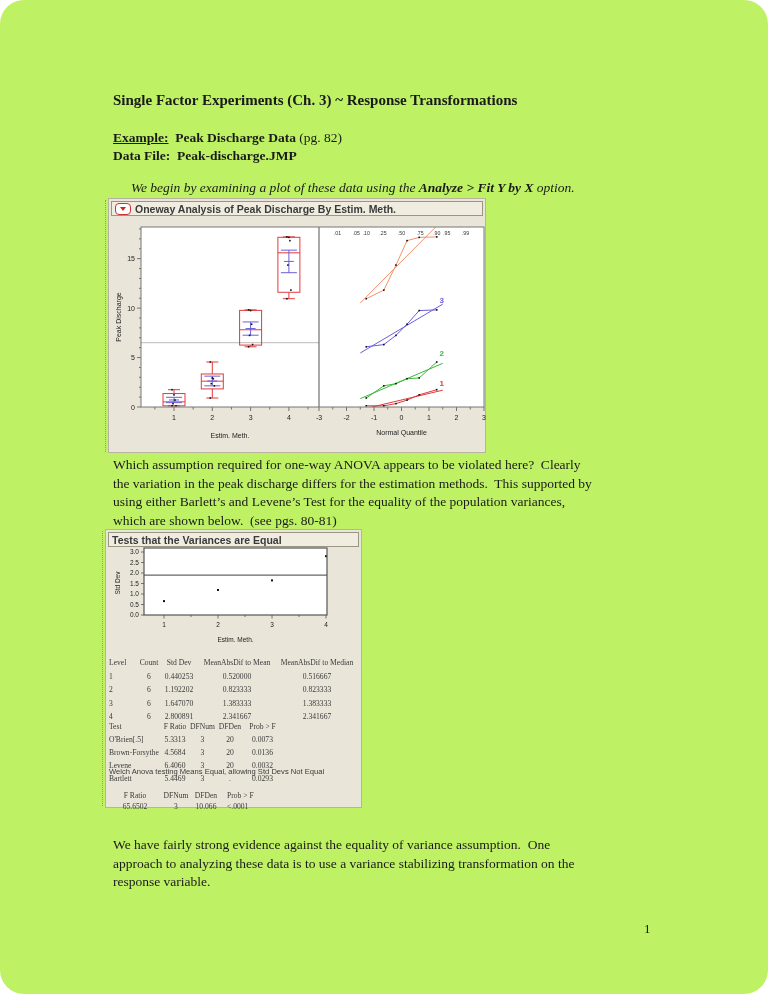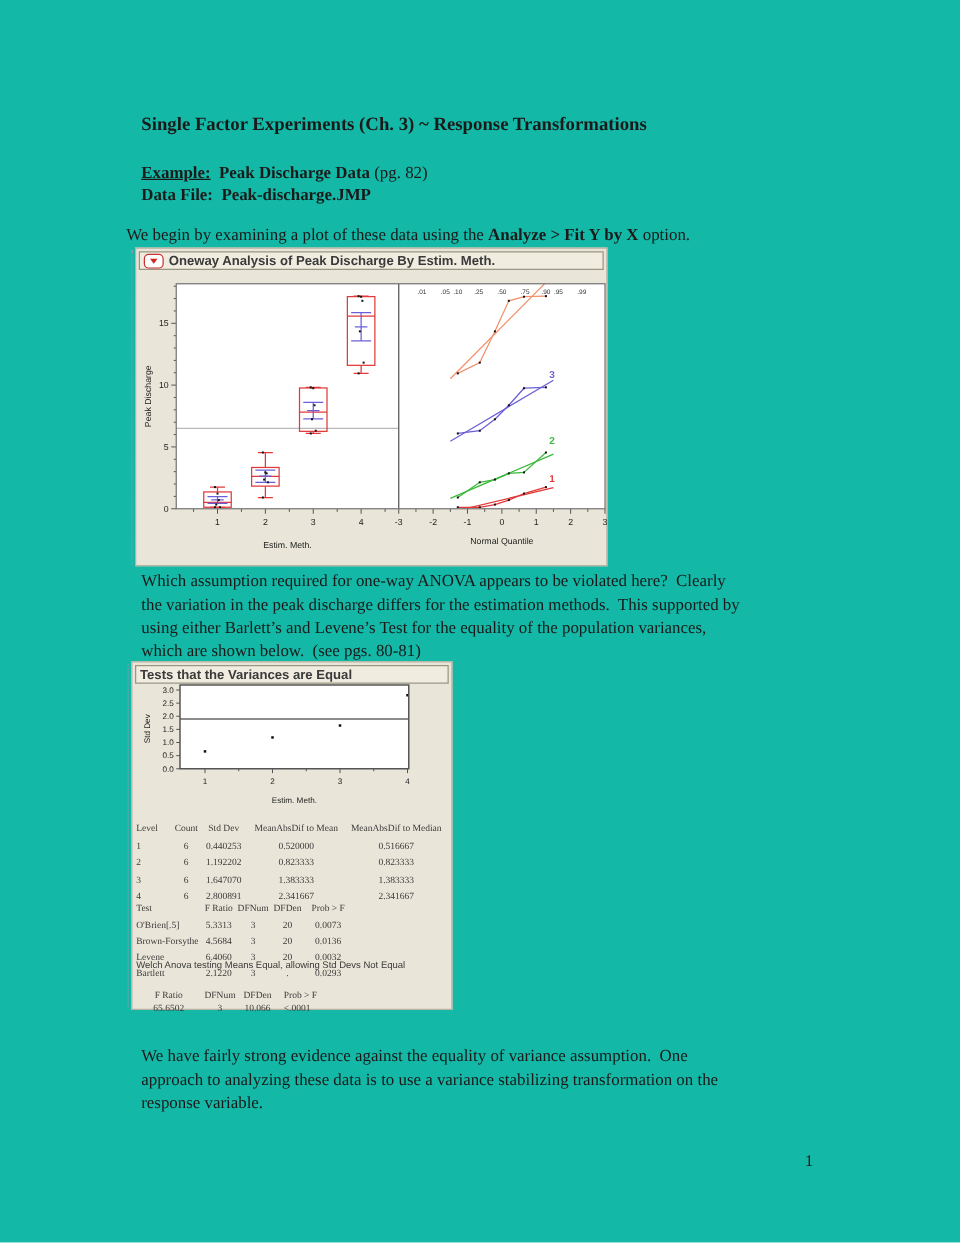--- a/index.html
+++ b/index.html
@@ -1,17 +1,17 @@
 <!DOCTYPE html>
 <html><head>
 <meta charset="utf-8">
 <style>
   html,body { margin:0; padding:0; background:#fff; }
-  .page { position:relative; width:768px; height:994px; background:#14b8a6; overflow:hidden;
-          font-family:"Liberation Serif", serif; color:#1a1a1a; }
+  .page { position:relative; width:768px; height:994px; background:#bef264; overflow:hidden;
+          font-family:"Liberation Serif", serif; color:#1a1a1a;border-radius:24px; }
   .doc-text { position:absolute; font-size:13.5px; line-height:18.6px; white-space:pre-wrap; }
   .line { white-space:pre; }
   .b { font-weight:bold; }
   .u { text-decoration:underline; }
   .doc-title { position:absolute; left:113px; top:92px; font-size:15px; font-weight:bold; white-space:pre; }
 
   .jmp-panel { position:absolute; background:#e9e5d8; border:1px solid #b7b2a2; box-sizing:border-box; }
   .jmp-header { position:absolute; left:2px; right:2px; top:2px; height:15px; background:#f0ece0;
                 border:1px solid #9a9684; box-sizing:border-box;
                 font-family:"Liberation Sans", sans-serif; font-size:10.5px; font-weight:bold; color:#3a3a3a;
@@ -38,21 +38,21 @@
 <body>
 
 <div class="page">
 
   <div class="doc-title">Single Factor Experiments (Ch. 3) ~ Response Transformations</div>
 
   <div class="doc-text line" style="left:113px; top:129px;"><span class="b u">Example:</span><span class="b">  Peak Discharge Data </span><span>(pg. 82)</span></div>
 
   <div class="doc-text line b" style="left:113px; top:147px;">Data File:  Peak-discharge.JMP</div>
 
-  <div class="doc-text line" style="left:101px; top:179px;"><span>We begin by examining a plot of these data using the </span><span class="b">Analyze &gt; Fit Y by X</span><span> option.</span></div>
+  <div class="doc-text line" style="left:131px; top:179px;font-style:italic;"><span>We begin by examining a plot of these data using the </span><span class="b">Analyze &gt; Fit Y by X</span><span> option.</span></div>
 
   <div class="outline-dots" style="left:105px; top:200px; height:252px;"></div>
   <div class="jmp-panel" style="left:108px; top:198px; width:378px; height:255px;">
     <div class="jmp-header">
       <span class="disc-btn">
           <span class="disc-tri"></span>
         </span>
       <span>Oneway Analysis of Peak Discharge By Estim. Meth.</span>
     </div>
     <svg id="oneway-svg" style="left:0; top:20px;" width="378" height="233">
@@ -362,21 +362,21 @@
       </tr>
       <tr style="height:13px">
         <td class="l">Levene</td>
         <td class="r">6.4060</td>
         <td class="r">3</td>
         <td class="r">20</td>
         <td class="r">0.0032</td>
       </tr>
       <tr style="height:13px">
         <td class="l">Bartlett</td>
-        <td class="r">2.1220</td>
+        <td class="r">5.4469</td>
         <td class="r">3</td>
         <td class="r">.</td>
         <td class="r">0.0293</td>
       </tr>
     </tbody>
       </table>
 
     <div class="jmp-note" style="left:3px; top:237px;">Welch Anova testing Means Equal, allowing Std Devs Not Equal</div>
     <table class="jmp-table" style="left:3px; top:260px; width:152px;">
       <colgroup>

